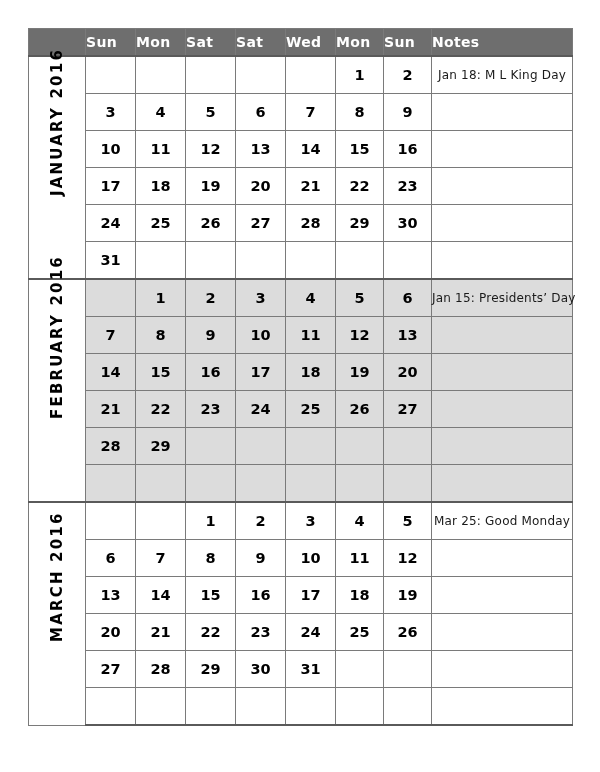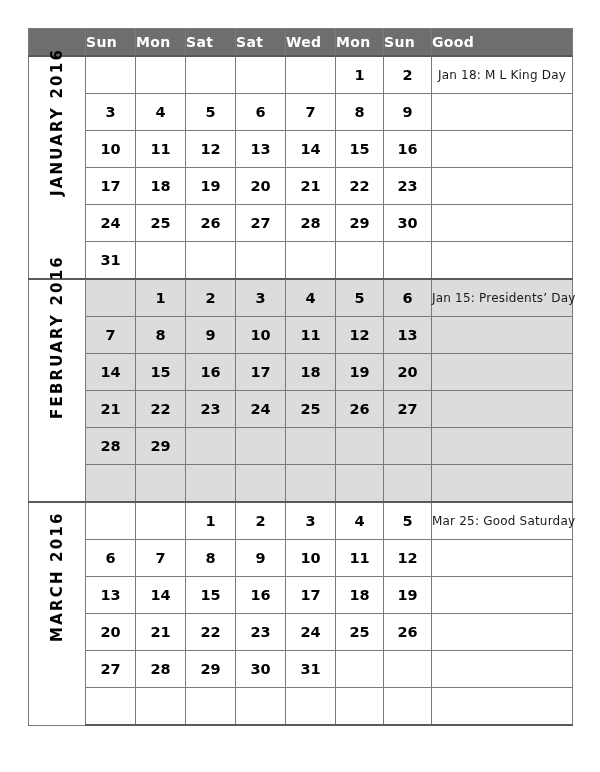--- a/index.html
+++ b/index.html
@@ -136,21 +136,21 @@
       <tr id="header-row">
         <th class="corner"></th>
 
       <th>Sun</th>
           <th>Mon</th>
           <th>Sat</th>
           <th>Sat</th>
           <th>Wed</th>
           <th>Mon</th>
           <th>Sun</th>
-          <th>Good</th>
+          <th>Notes</th>
         </tr>
     </thead>
     <tbody id="calendar-body">
 
     <tr class="month-start">
           <td class="month-label" rowspan="6">
             <span class="month-label-inner">JANUARY 2016</span>
           </td>
           <td class="day"></td>
           <td class="day"></td>
@@ -278,21 +278,21 @@
           <td class="month-label" rowspan="6">
             <span class="month-label-inner">MARCH 2016</span>
           </td>
           <td class="day"></td>
           <td class="day"></td>
           <td class="day">1</td>
           <td class="day">2</td>
           <td class="day">3</td>
           <td class="day">4</td>
           <td class="day">5</td>
-          <td class="notes">Mar 25: Good Saturday</td>
+          <td class="notes">Mar 25: Good Monday</td>
         </tr>
         <tr>
           <td class="day">6</td>
           <td class="day">7</td>
           <td class="day">8</td>
           <td class="day">9</td>
           <td class="day">10</td>
           <td class="day">11</td>
           <td class="day">12</td>
           <td class="notes"></td>

